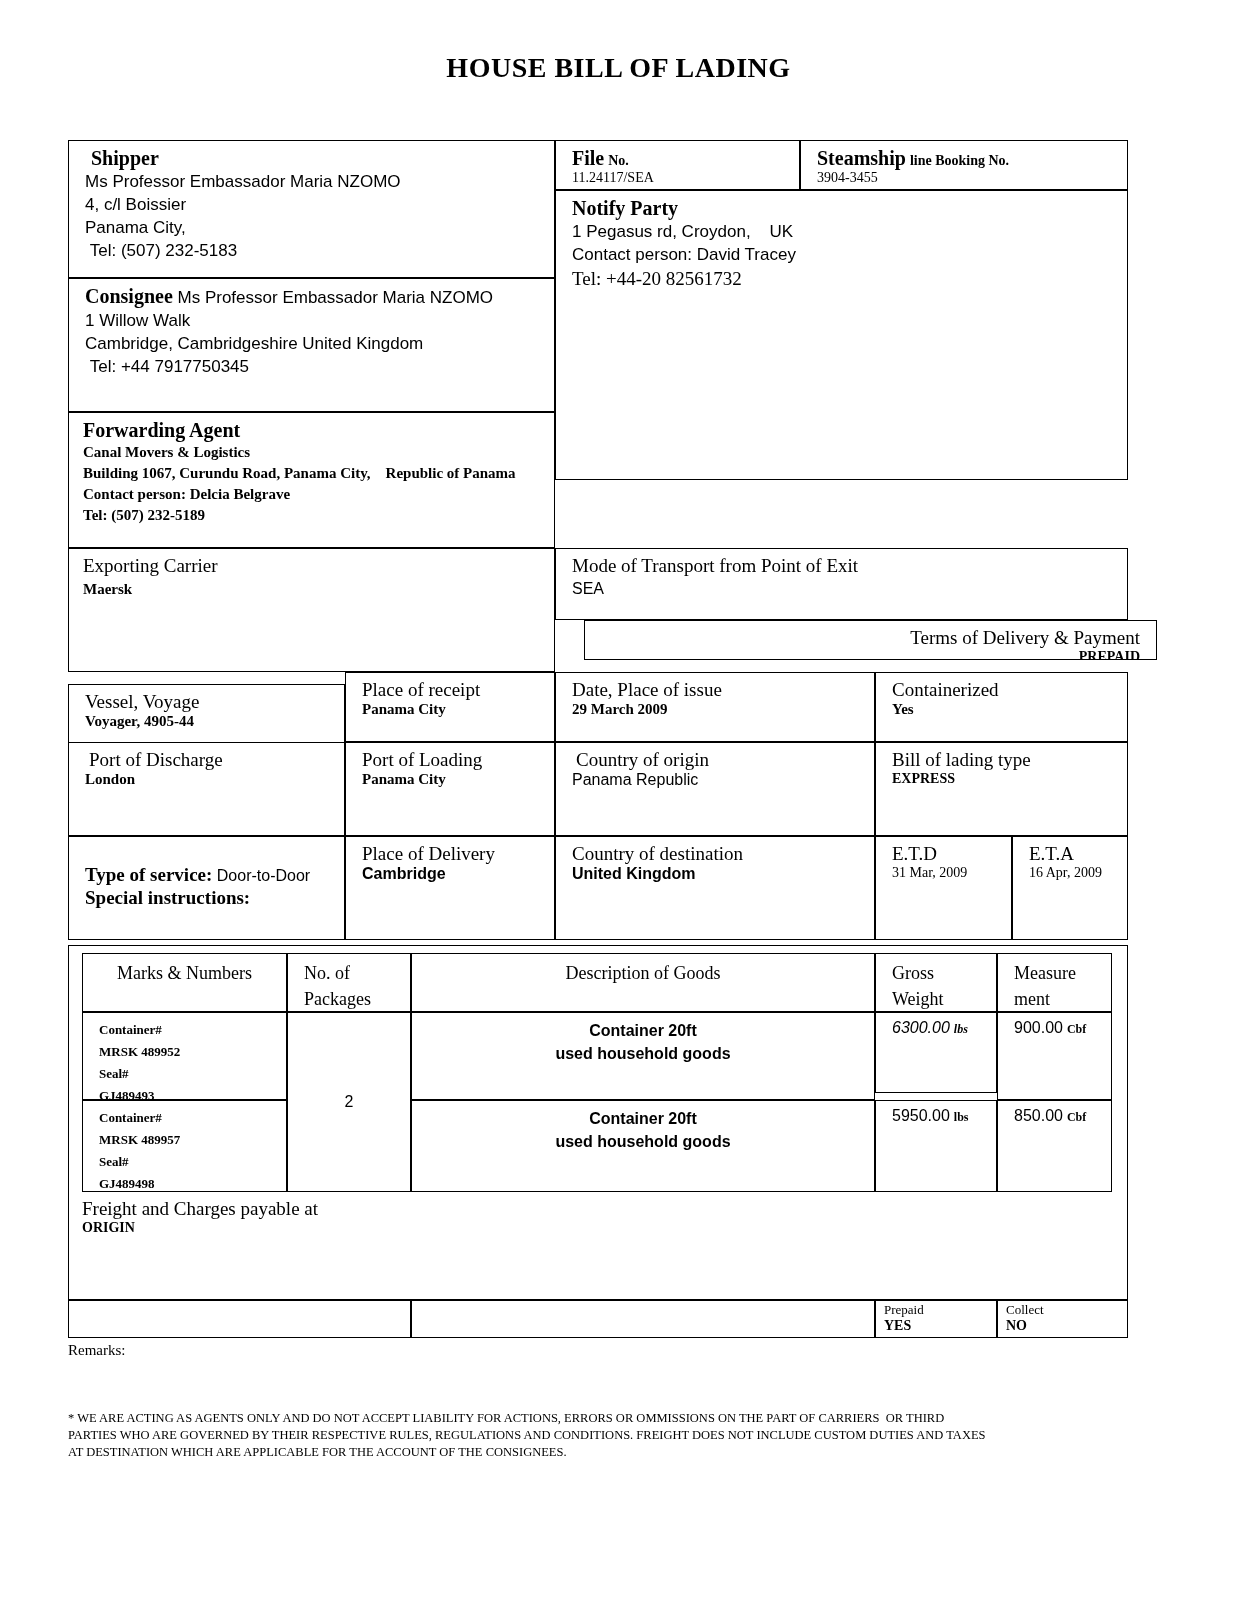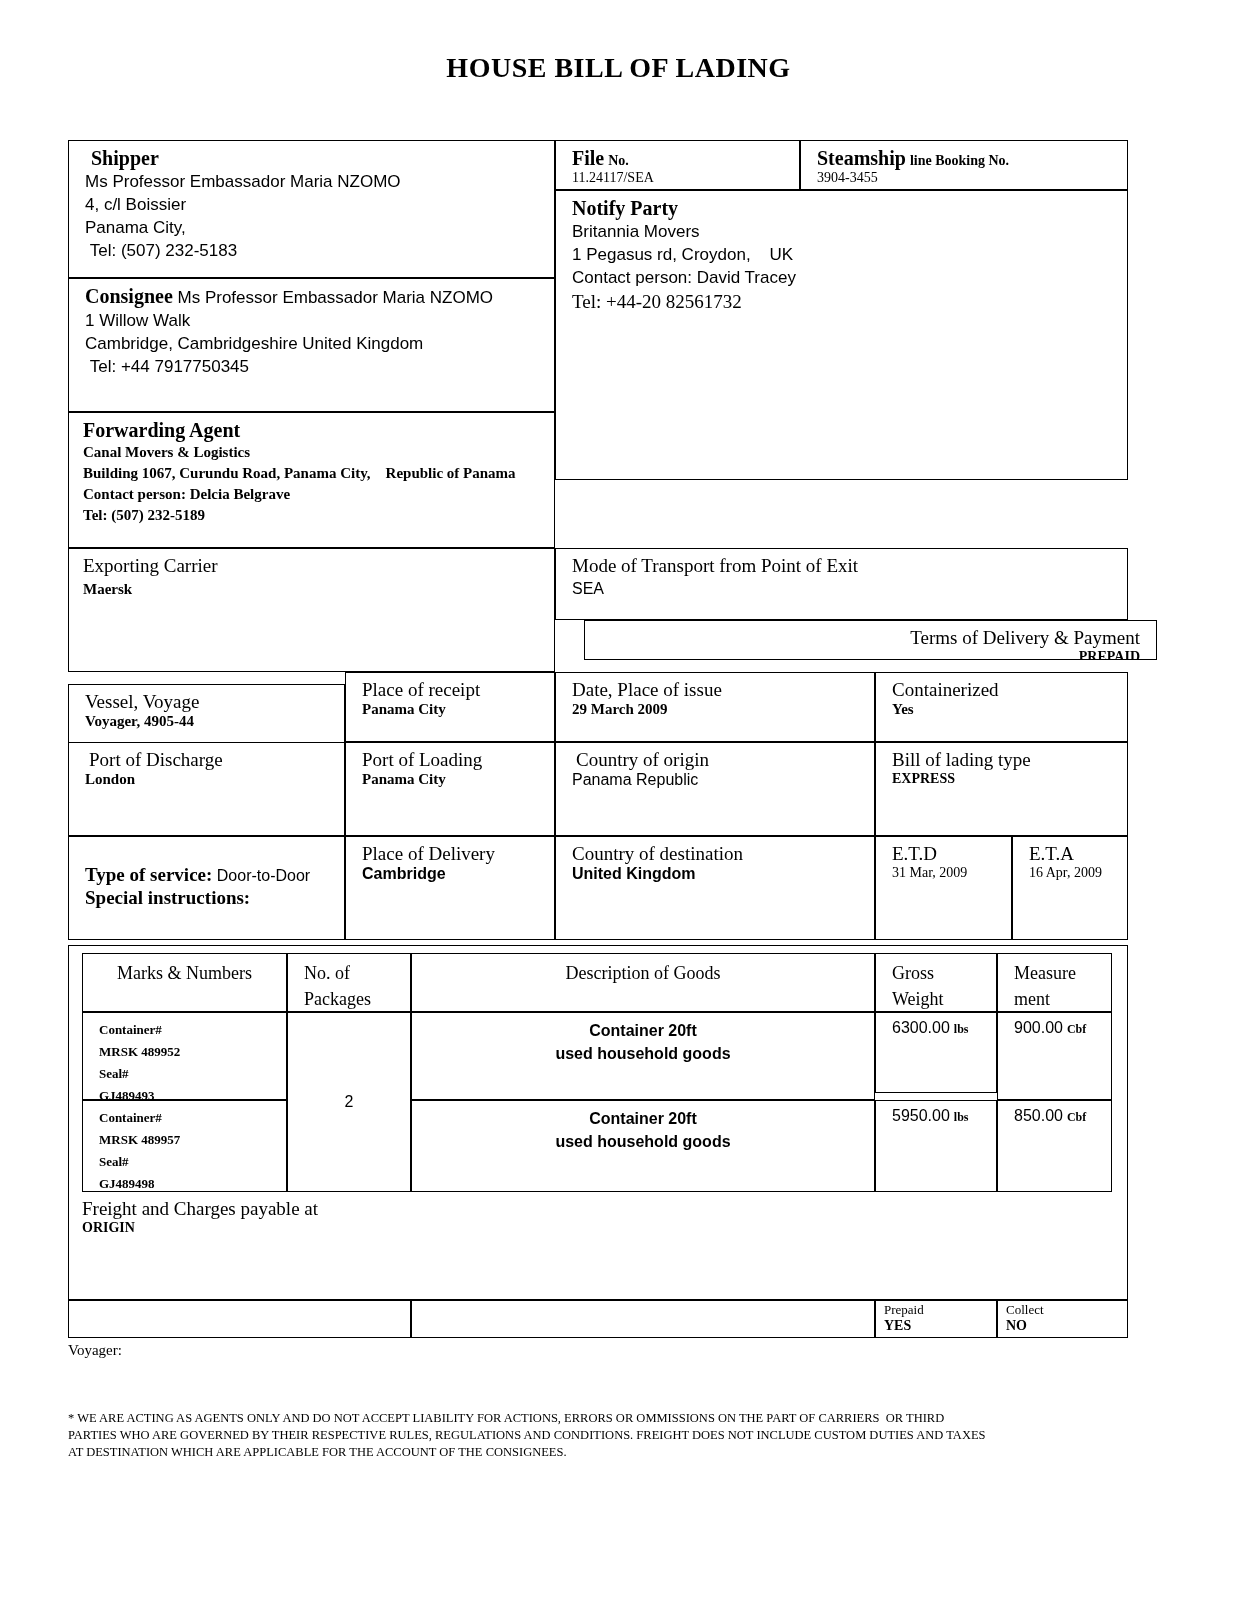--- a/index.html
+++ b/index.html
@@ -74,21 +74,20 @@
   <div class="cell pad" style="left:800px;top:140px;width:328px;height:50px;">
     <div>
       <span class="lbl">Steamship</span>
       <span class="serif b" style="font-size:14px;">line Booking No.</span>
     </div>
     <div class="val-serif" style="font-size:14px;">3904-3455</div>
   </div>
 
   <div class="cell pad" style="left:555px;top:190px;width:573px;height:290px;">
     <div class="lbl">Notify Party</div>
-    <div class="addr pre">Britannia Movers</div>
     <div class="addr pre">1 Pegasus rd, Croydon,    UK</div>
     <div class="addr pre">Contact person: David Tracey</div>
     <div class="serif" style="font-size:19px;line-height:25px;">Tel: +44-20 82561732</div>
   </div>
 
   <div class="cell pad" style="left:555px;top:548px;width:573px;height:72px;">
     <div class="lbl-reg">Mode of Transport from Point of Exit</div>
     <div class="val-sans" style="margin-top:3px;">SEA</div>
   </div>
 
@@ -182,21 +181,21 @@
     <div class="marks">GJ489493</div>
   </div>
 
   <div class="cell" style="left:287px;top:1012px;width:124px;height:180px;">
     <div class="val-sans" style="text-align:center;margin-top:80px;">2</div>
   </div>
   <div class="cell" style="left:411px;top:1012px;width:464px;height:88px;">
     <div class="desc" style="padding-top:6px;">Container 20ft</div>
     <div class="desc">used household goods</div>
   </div>
-  <div class="cell pad" style="left:875px;top:1012px;width:122px;height:81px;">
+  <div class="cell pad" style="left:875px;top:1012px;width:122px;height:81px;font-style:italic;">
     <span class="val-sans">6300.00</span>
     <span class="unit">lbs</span>
   </div>
   <div class="cell pad" style="left:997px;top:1012px;width:115px;height:88px;">
     <span class="val-sans">900.00</span>
     <span class="unit">Cbf</span>
   </div>
 
   <div class="cell pad" style="left:82px;top:1100px;width:205px;height:92px;">
     <div class="marks">Container#</div>
@@ -226,21 +225,21 @@
   <div class="cell" style="left:411px;top:1300px;width:464px;height:38px;"></div>
   <div class="cell" style="left:875px;top:1300px;width:122px;height:38px;padding:1px 8px;">
     <div class="serif" style="font-size:13px;">Prepaid</div>
     <div class="serif b" style="font-size:14px;">YES</div>
   </div>
   <div class="cell" style="left:997px;top:1300px;width:131px;height:38px;padding:1px 8px;">
     <div class="serif" style="font-size:13px;">Collect</div>
     <div class="serif b" style="font-size:14px;">NO</div>
   </div>
 
-  <div class="serif" style="position:absolute;left:68px;top:1342px;font-size:15px;">Voyager:</div>
+  <div class="serif" style="position:absolute;left:68px;top:1342px;font-size:15px;">Remarks:</div>
 
   <div class="disclaimer" style="position:absolute;left:68px;top:1410px;width:1100px;">
     <div class="pre">* WE ARE ACTING AS AGENTS ONLY AND DO NOT ACCEPT LIABILITY FOR ACTIONS, ERRORS OR OMMISSIONS ON THE PART OF CARRIERS  OR THIRD</div>
     <div class="pre">PARTIES WHO ARE GOVERNED BY THEIR RESPECTIVE RULES, REGULATIONS AND CONDITIONS. FREIGHT DOES NOT INCLUDE CUSTOM DUTIES AND TAXES</div>
     <div class="pre">AT DESTINATION WHICH ARE APPLICABLE FOR THE ACCOUNT OF THE CONSIGNEES.</div>
   </div>
 
 </div>
 
 </body></html>

